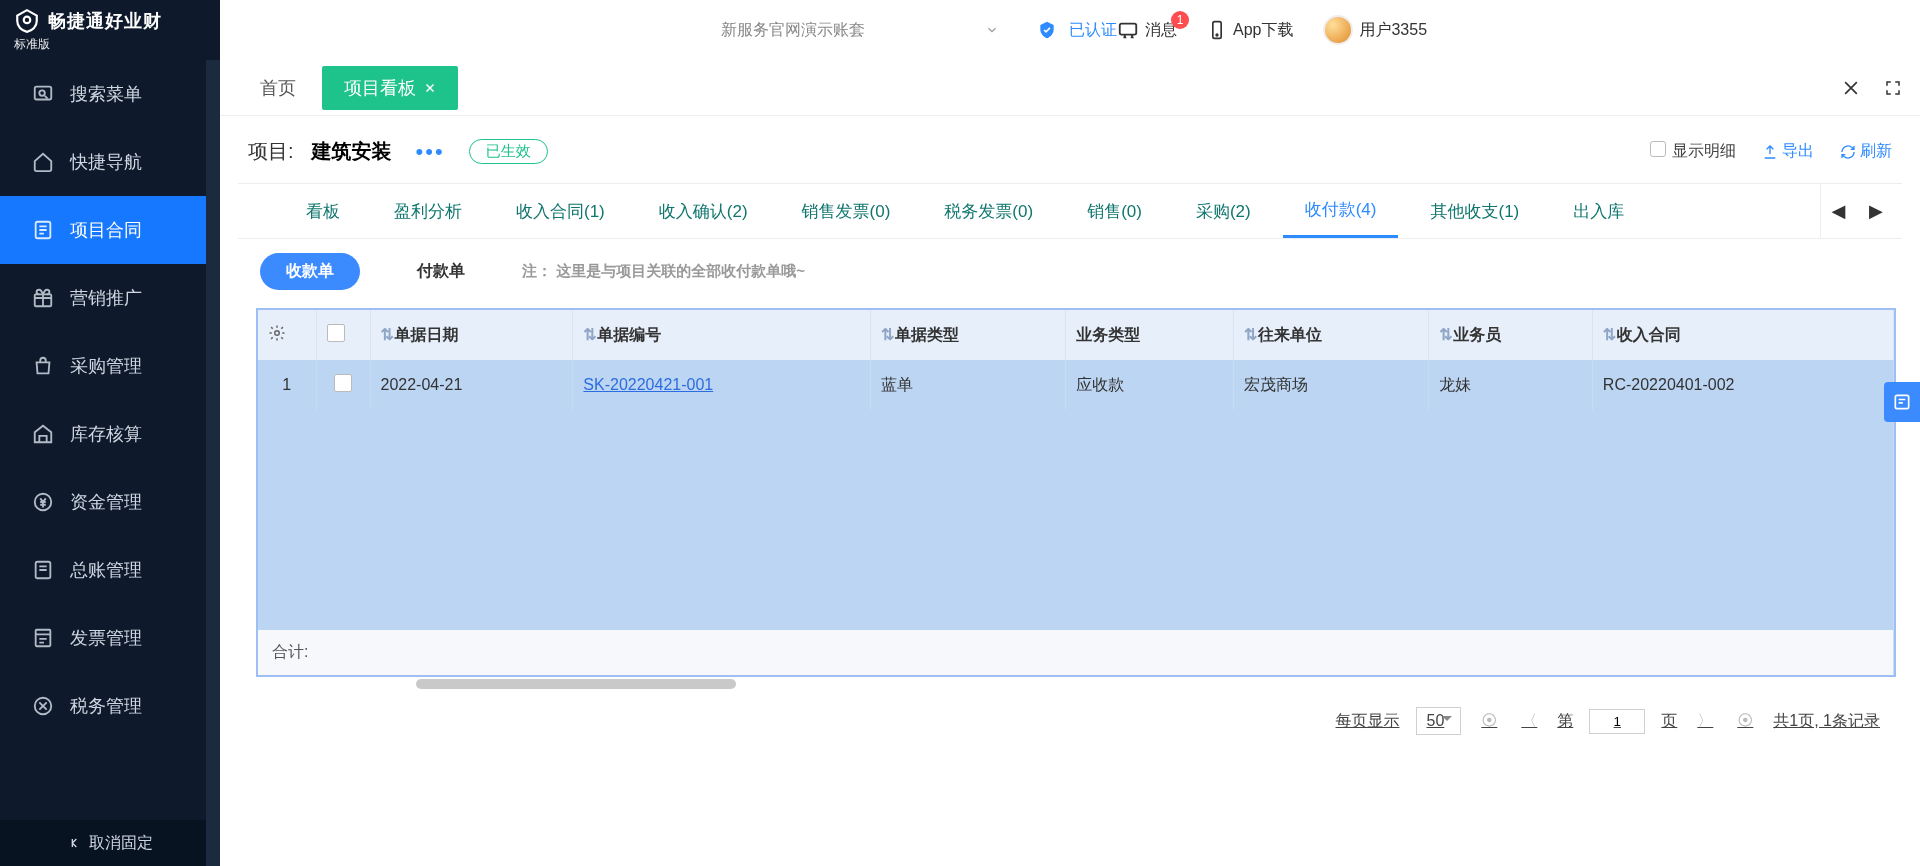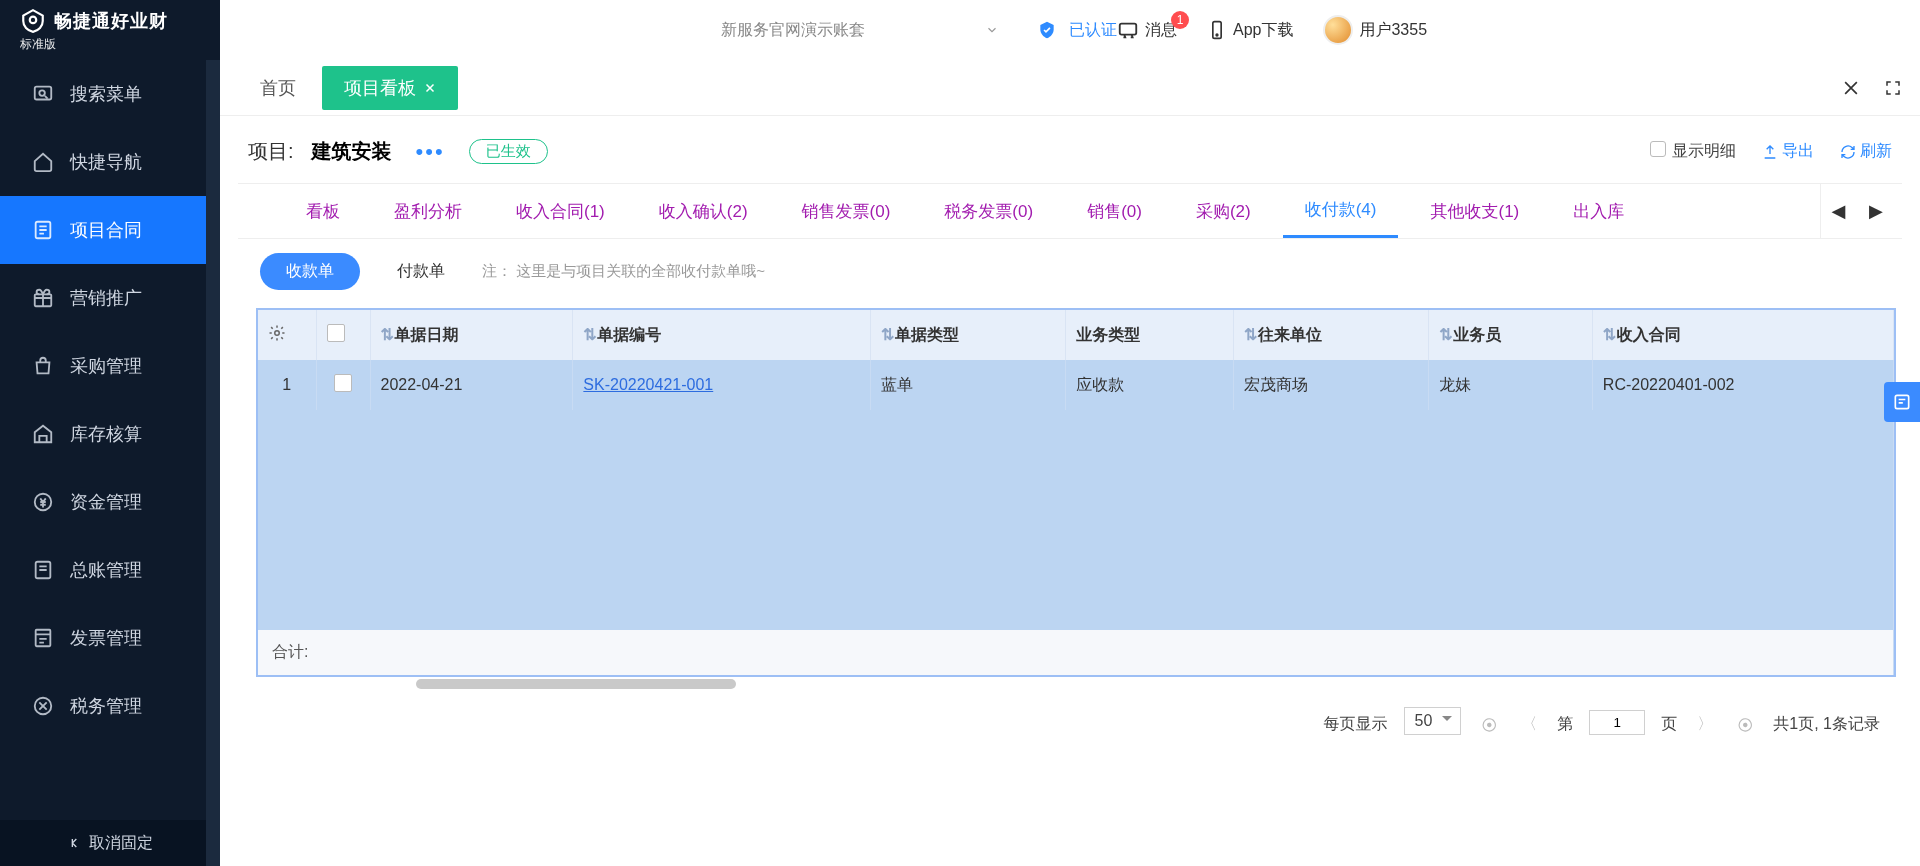--- a/index.html
+++ b/index.html
@@ -1,20 +1,20 @@
 <!DOCTYPE html>
 <html><head>
 <meta charset="utf-8">
 <style>
 * { margin: 0; padding: 0; box-sizing: border-box; font-family: "Microsoft YaHei", "PingFang SC", sans-serif; }
 body { background: #f5f6f7; width: 1920px; height: 866px; overflow: hidden; display: flex; flex-direction: column; }
 
 
 .topbar { height: 60px; display: flex; align-items: stretch; background: #fff; }
-.brand-block { width: 220px; background: #0e1a2b; color: #fff; display: flex; flex-direction: column; align-items: flex-start; justify-content: center; padding-left: 20px; }
+.brand-block { width: 220px; background: #0e1a2b; color: #fff; display: flex; flex-direction: column; align-items: flex-start; justify-content: center; padding-left: 14px; }
 .brand-row { display: flex; align-items: center; gap: 8px; }
 .brand-logo { width: 26px; height: 26px; }
 .brand-text { font-size: 18px; font-weight: 600; letter-spacing: 1px;}
 .brand-sub { font-size: 12px; margin-top: 2px; opacity: .9;}
 .topbar-rest { flex: 1; display: flex; align-items: center; padding: 0 20px; justify-content: center; }
 .tenant-select { display: flex; align-items: center; gap: 120px; color: #888; font-size: 16px; padding: 6px 8px;}
 .verify-badge { display: flex; align-items: center; gap: 12px; color: #2e8bff; font-weight: 500; font-size: 16px; margin-left: 30px;}
 .topbar-right { display: flex; align-items: center; gap: 30px; font-size: 16px; color: #333; }
 .tb-item { display: flex; align-items: center; gap: 6px; position: relative; }
 .tb-badge { position: absolute; top: -8px; right: -12px; background: #ff4d4f; color: #fff; font-size: 12px; width: 18px; height: 18px; border-radius: 50%; display: flex; align-items: center; justify-content: center; }
@@ -45,50 +45,50 @@
 .proj-name { font-size: 20px; font-weight: 600; }
 .status-pill { border: 1px solid #1ec28b; color: #1ec28b; padding: 2px 16px; border-radius: 14px; font-size: 15px;}
 .more-dots { color: #2e8bff; font-size: 22px; letter-spacing: 2px; padding: 0 6px;}
 .head-actions { margin-left: auto; display: flex; align-items: center; gap: 26px; font-size: 16px; color: #444;}
 .chk { width: 16px; height: 16px; border: 1px solid #bbb; border-radius: 3px; display: inline-block;}
 .lnk { color: #2e8bff; display: flex; align-items: center; gap: 4px;}
 
 
 .subtabs-wrap { position: relative; border: 1px solid #eee; border-left: none; border-right: none; }
 .subtabs { display: flex; align-items: center; height: 54px; overflow: hidden; padding: 0 46px; gap: 10px;}
-.subtab { padding: 14px 22px; font-size: 17px; color: #a21caf; white-space: nowrap;}
+.subtab { padding: 14px 22px; font-size: 17px; color: #0f766e; white-space: nowrap;}
 .subtab.active { color: #2e8bff; border-bottom: 3px solid #2e8bff; font-weight: 500;}
 .stn { position: absolute; top: 0; height: 54px; width: 36px; display: flex; align-items: center; justify-content: center; font-size: 18px; color: #333; background: #fff;}
 .stn.left { right: 46px; border-left: 1px solid #eee;} 
 .stn.right { right: 8px;} 
 
 
-.pill-row { display: flex; align-items: center; gap: 11px; padding: 14px 22px;}
+.pill-row { display: flex; align-items: center; gap: 31px; padding: 14px 22px; font-weight: bold;}
 .pill { padding: 8px 26px; border-radius: 20px; font-size: 16px;}
 .pill.primary { background: #3b8bff; color: #fff;}
 .pill.plain { color: #333;}
 .hint { color: #999; font-size: 15px;}
 
 
 .table-wrap { border: 2px solid #9dbff5; border-radius: 0; margin: 4px 6px 0 18px; overflow: hidden;}
 .tbl { width: 100%; border-collapse: collapse; font-size: 16px;}
 .tbl th { background: #e7effa; padding: 14px 10px; text-align: left; font-weight: 600; color: #333; border-right: 1px solid #d9e4f4;}
 .tbl td { background: #bcd5f2; padding: 14px 10px; color: #333; border-right: 1px solid #c8dbf3;}
 .sort-ic { width: 10px; display: inline-block; color: #8fa6c7; margin-right: 4px;}
 .cell-chk { width: 18px; height: 18px; background: #fff; border: 1px solid #bbb; display: inline-block; border-radius: 2px;}
 .cell-link { color: #2d6cdf; text-decoration: underline;}
 .gear-cell { text-align: center; width: 58px;}
 .table-spacer { height: 220px; background: #fff;}
 .sum-row td { background: #f6f8fb; color: #555; padding: 12px 14px; }
 .hscroll { height: 14px; background: #fff; position: relative; margin: 0 18px;}
 .hscroll-thumb { position: absolute; left: 160px; top: 2px; height: 10px; width: 320px; background: #c9c9c9; border-radius: 5px;}
 
 
-.pager { display: flex; align-items: flex-end; justify-content: flex-end; gap: 16px; padding: 16px 22px; font-size: 16px; color: #444;}
-.pg-sel { border: 1px solid #d0d0d0; padding: 4px 28px 4px 10px; position: relative;}
+.pager { display: flex; align-items: center; justify-content: flex-end; gap: 16px; padding: 16px 22px; font-size: 16px; color: #444; text-decoration: underline;}
+.pg-sel { border: 1px solid #d0d0d0; padding: 4px 16px 4px 10px; position: relative;}
 .pg-sel::after { content: ""; position: absolute; right: 8px; top: 8px; border: 5px solid transparent; border-top-color: #888;}
 .pg-in { width: 56px; border: 1px solid #d0d0d0; padding: 4px 8px; text-align: center;}
 .pg-nav { color: #bbb; padding: 0 4px;}
 
 
 .float-tab { position: absolute; right: 0; top: 382px; width: 36px; height: 40px; background: #3b8bff; border-radius: 4px 0 0 4px; display: flex; align-items: center; justify-content: center;}
 .float-tab svg { width: 20px; height: 20px; color: #fff; }
 </style>
 </head>
 <body>

